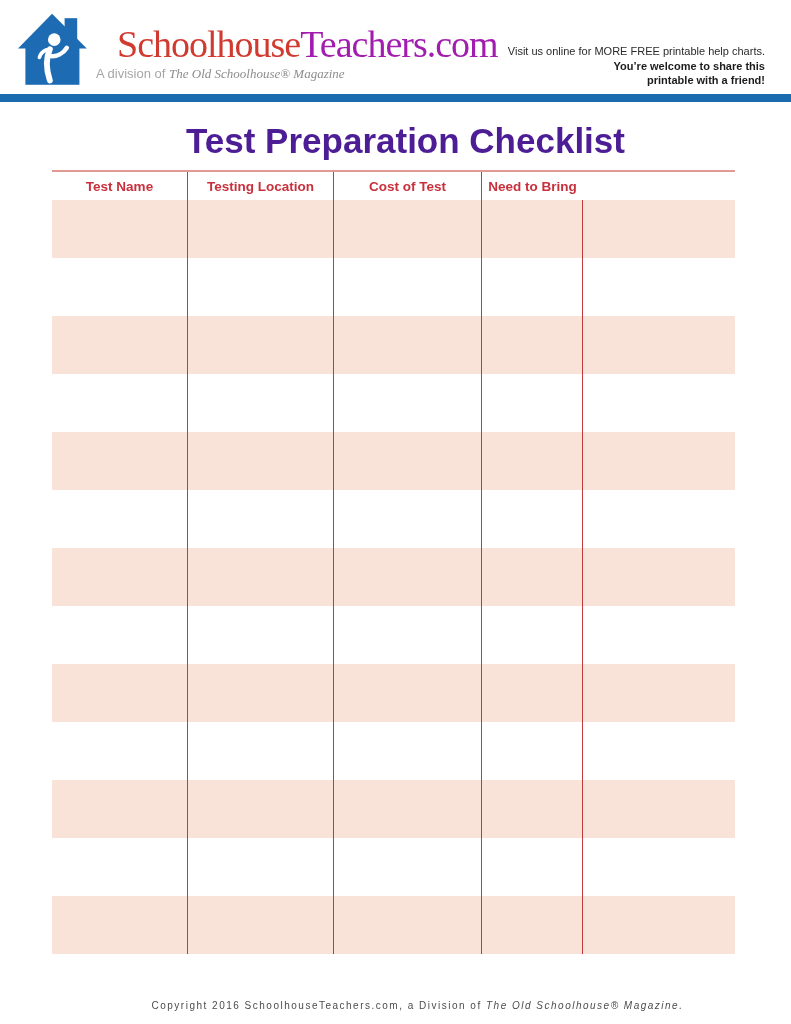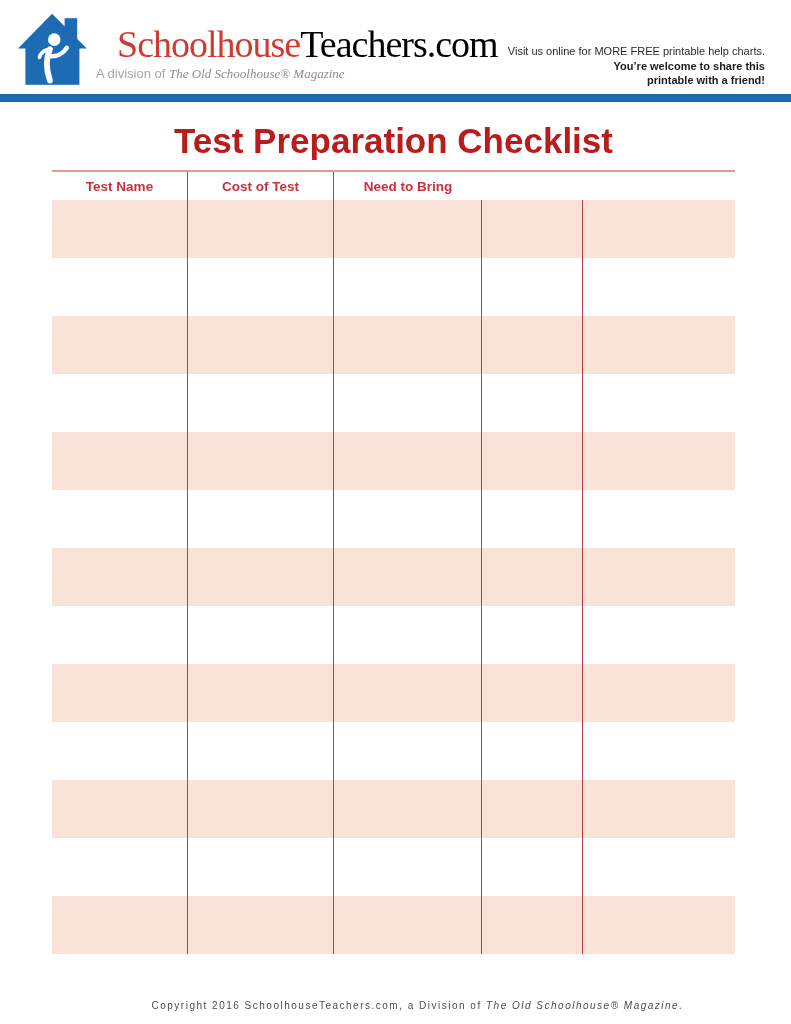--- a/index.html
+++ b/index.html
@@ -16,21 +16,21 @@
     position: absolute; left: 17px; top: 13px;
     width: 76px; height: 74px;
   }
   .brand {
     position: absolute; left: 93px; top: 24px;
     font-family: "Liberation Serif", serif;
     font-size: 38px; line-height: 40px; letter-spacing: -1px;
     white-space: nowrap;
   }
   .brand-red  { color: #d03a30; margin-left: 24px; }
-  .brand-blue { color: #000000; }
+  .brand-blue { color: #a21caf; }
   .tagline {
     position: absolute; left: 96px; top: 66px;
     font-size: 13px; color: #a6a6a6; white-space: nowrap;
   }
   .tagline .t-italic {
     font-family: "Liberation Serif", serif;
     font-style: italic; color: #8d8d8d;
   }
   .promo {
     position: absolute; right: 26px; top: 16px;
@@ -38,23 +38,23 @@
     color: #2a2a2a; white-space: nowrap; margin-top: 28px;
   }
   .promo .p-bold { font-weight: bold; color: #1c1c1c; }
   .blue-bar {
     position: absolute; left: 0; top: 94px;
     width: 791px; height: 8px; background: #1b6baf;
   }
 
   
   .page-title {
-    position: absolute; left: 52px; top: 121px; width: 683px;
+    position: absolute; left: 64px; top: 121px; width: 683px;
     text-align: center;
-    font-size: 35px; font-weight: bold; color: #b91c1c;
+    font-size: 35px; font-weight: bold; color: #4c1d95;
     letter-spacing: 0px;
   }
 
   
   .checklist {
     position: absolute; left: 52px; top: 170px; width: 683px;
     border-top: 2px solid #e09a91;
     text-align: center;
   }
   .trow {
@@ -110,20 +110,21 @@
   <div class="p-bold">printable with a friend!</div>
 </div>
 
 <div class="blue-bar"></div>
 
 <div class="page-title">Test Preparation Checklist</div>
 
 <div class="checklist">
   <div class="trow hrow">
     <div class="hcell">Test Name</div>
+    <div class="hcell">Testing Location</div>
     <div class="hcell">Cost of Test</div>
     <div class="hcell">Need to Bring</div>
   </div>
   <div class="tbody">
       <div class="trow drow stripe">
         <div class="dcell"></div>
         <div class="dcell"></div>
         <div class="dcell"></div>
         <div class="dcell"></div>
         <div class="dcell"></div>

